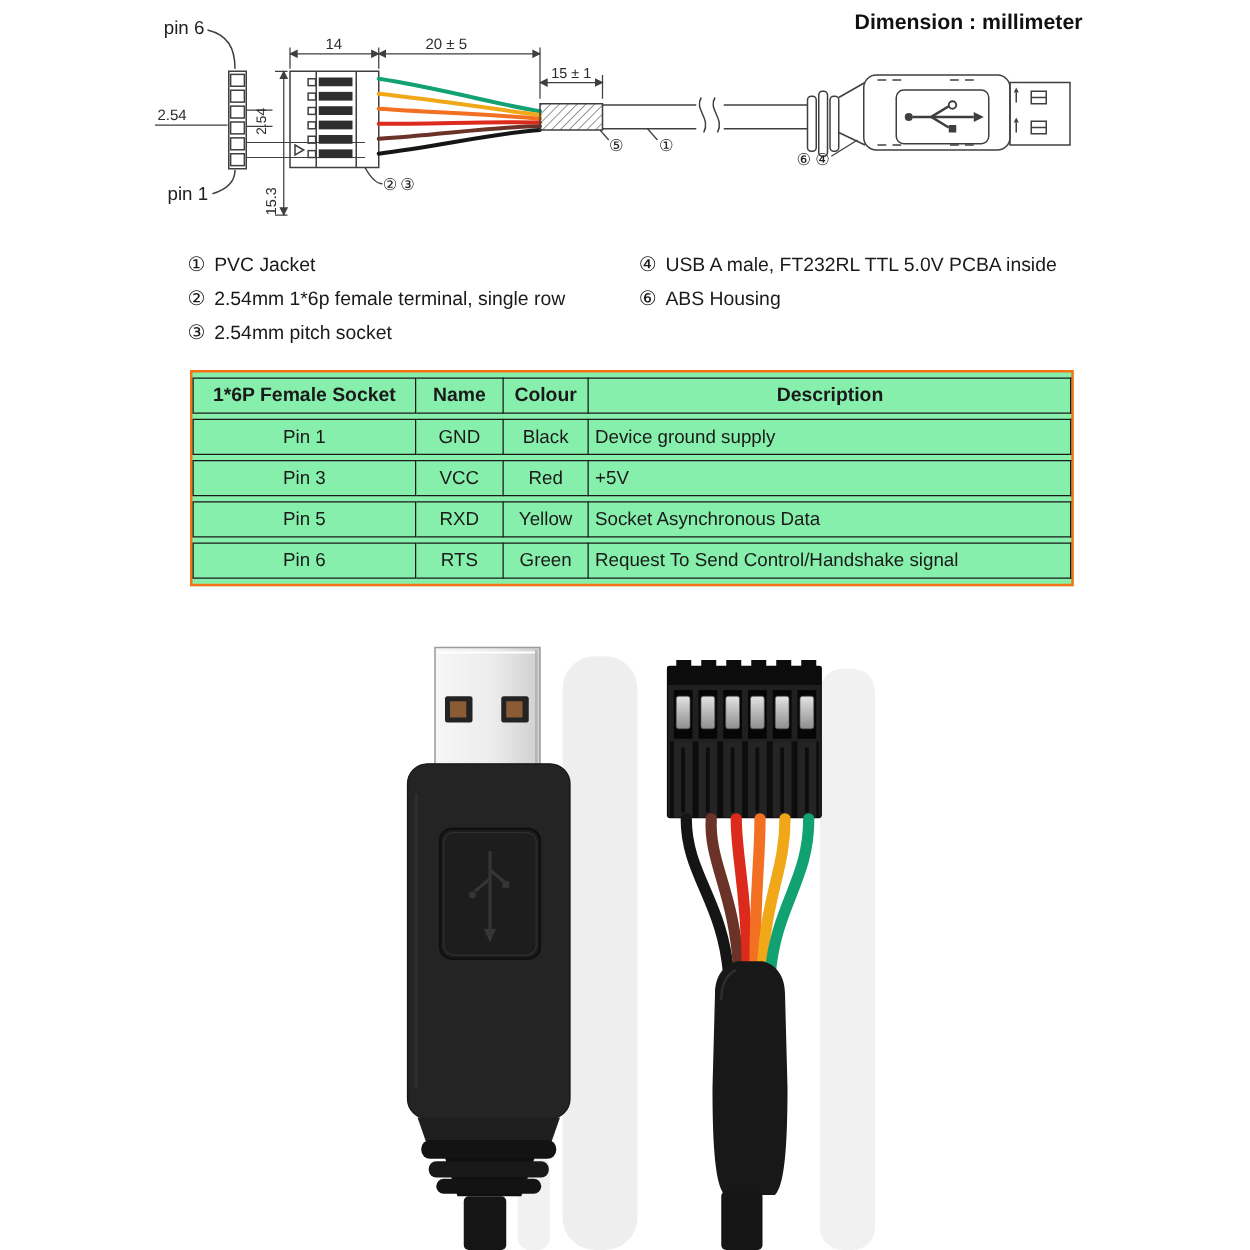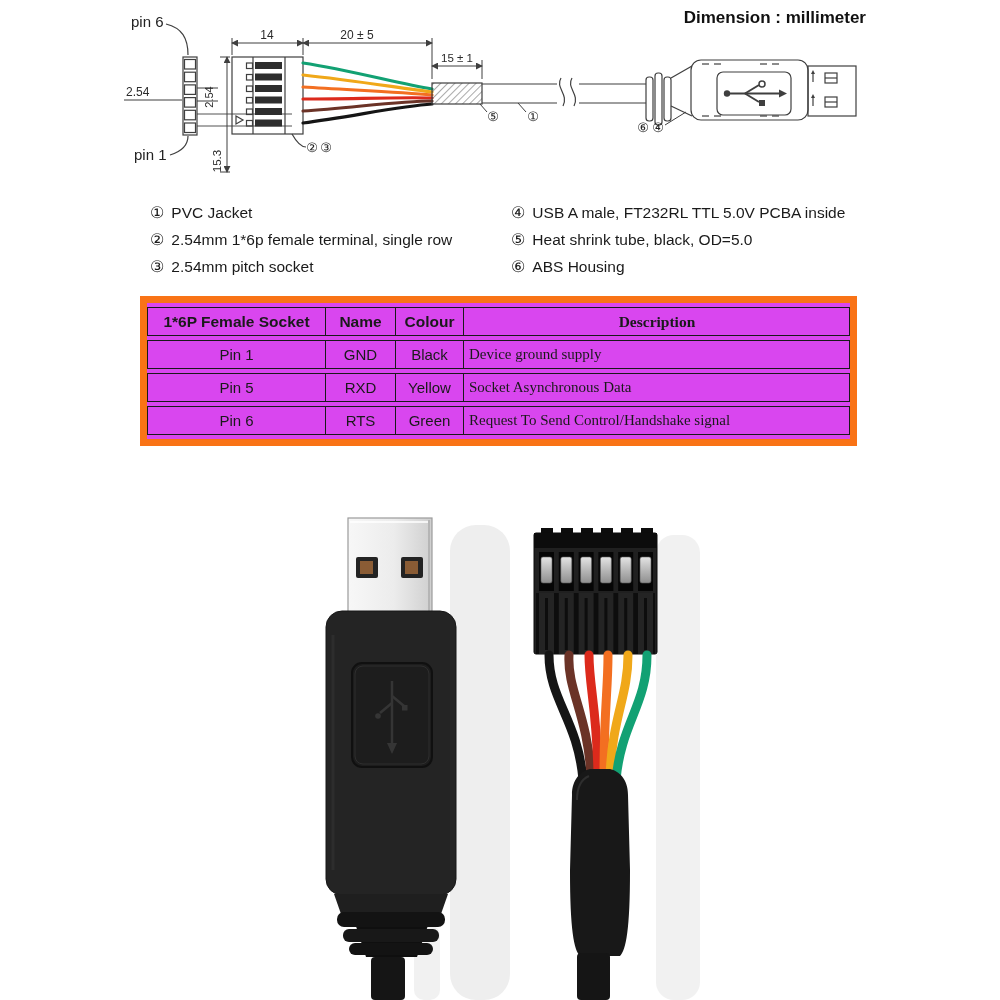--- a/index.html
+++ b/index.html
@@ -9,33 +9,33 @@
   }
   svg{font-family:"Liberation Sans",sans-serif;}
   
   .legend-col{position:absolute;top:199px;}
   .legend-col.left{left:150px;}
   .legend-col.right{left:511px;}
   .legend-item{line-height:27px;font-size:15.5px;white-space:nowrap;}
   .legend-num{font-size:16px;margin-right:7px;}
   
   #pinout-table{
-    position:absolute;left:140px;top:296px;
+    position:absolute;left:152px;top:296px;
     border-collapse:separate;border-spacing:0 4px;
-    border:7px solid #f97316;background:#d946ef;
+    border:2px solid #f97316;background:#86efac;
     font-size:15px;table-layout:fixed;
   }
   #pinout-table th,#pinout-table td{
     border-top:1.5px solid #1a1a1a;border-bottom:1.5px solid #1a1a1a;
     border-right:1.5px solid #1a1a1a;
     padding:3px 4px;height:21px;text-align:center;white-space:nowrap;overflow:hidden;
   }
   #pinout-table th:first-child,#pinout-table td:first-child{border-left:1.5px solid #1a1a1a;}
   #pinout-table th{font-weight:bold;font-size:15.5px;}
-  #pinout-table td.desc,#pinout-table th.desc{text-align:left;padding-left:5px;font-family:Liberation Serif, serif;}
+  #pinout-table td.desc,#pinout-table th.desc{text-align:left;padding-left:5px;}
   
   #drawing-layer{position:absolute;left:0;top:0;}
   #photo-layer{position:absolute;left:0;top:505px;}
 </style>
 </head>
 <body>
 
 <div id="canvas">
 
   <svg id="drawing-layer" width="1000" height="195" viewBox="0 0 1000 195">
@@ -193,23 +193,20 @@
     </div>
     <div class="legend-item">
       <span class="legend-num">③</span><span>2.54mm pitch socket</span>
     </div>
   </div>
   <div class="legend-col right">
     <div class="legend-item">
       <span class="legend-num">④</span><span>USB A male, FT232RL TTL 5.0V PCBA inside</span>
     </div>
     <div class="legend-item">
-      <span class="legend-num">⑤</span><span>Heat shrink tube, black, OD=5.0</span>
-    </div>
-    <div class="legend-item">
       <span class="legend-num">⑥</span><span>ABS Housing</span>
     </div>
   </div>
 
   <table id="pinout-table">
     <colgroup>
         <col style="width:179px">
         <col style="width:70px">
         <col style="width:68px">
         <col style="width:386px">
@@ -221,20 +218,26 @@
         <th>Colour</th>
         <th class="desc" style="text-align:center">Description</th>
       </tr>
     </thead>
     <tbody>
       <tr>
         <td>Pin 1</td>
         <td>GND</td>
         <td>Black</td>
         <td class="desc">Device ground supply</td>
+      </tr>
+      <tr>
+        <td>Pin 3</td>
+        <td>VCC</td>
+        <td>Red</td>
+        <td class="desc">+5V</td>
       </tr>
       <tr>
         <td>Pin 5</td>
         <td>RXD</td>
         <td>Yellow</td>
         <td class="desc">Socket Asynchronous Data</td>
       </tr>
       <tr>
         <td>Pin 6</td>
         <td>RTS</td>

